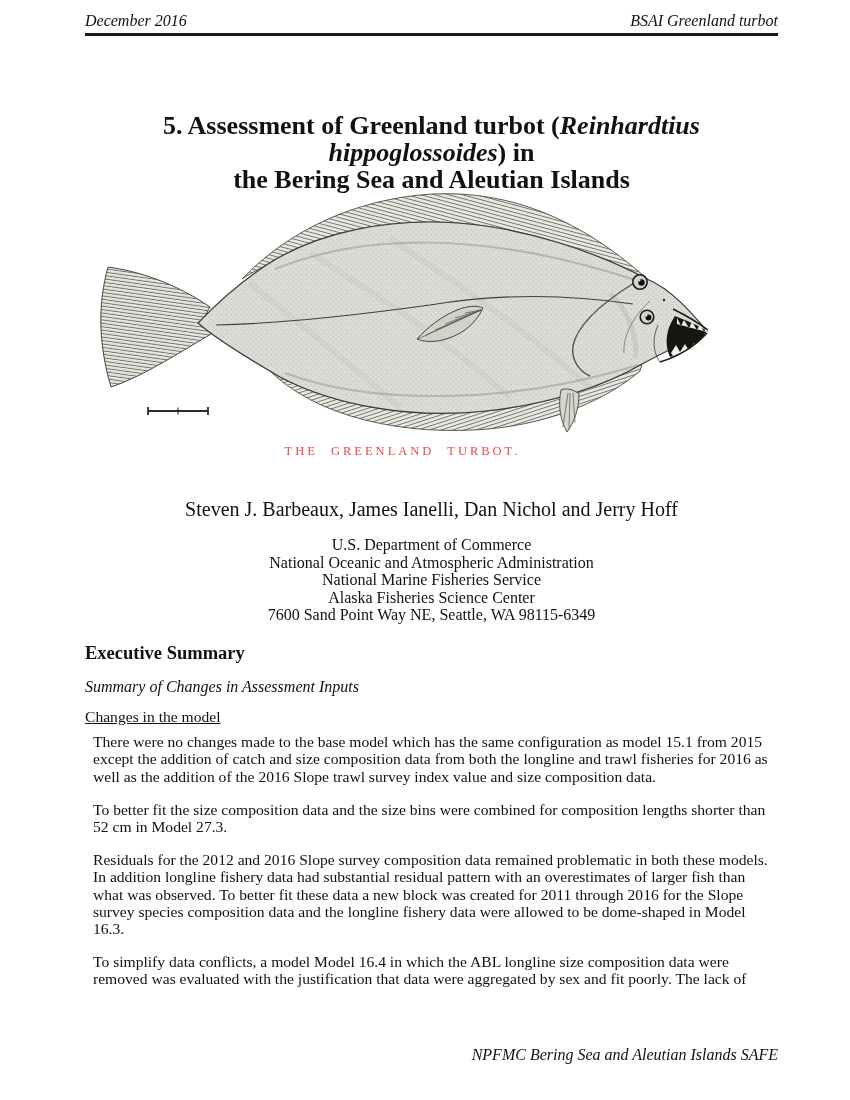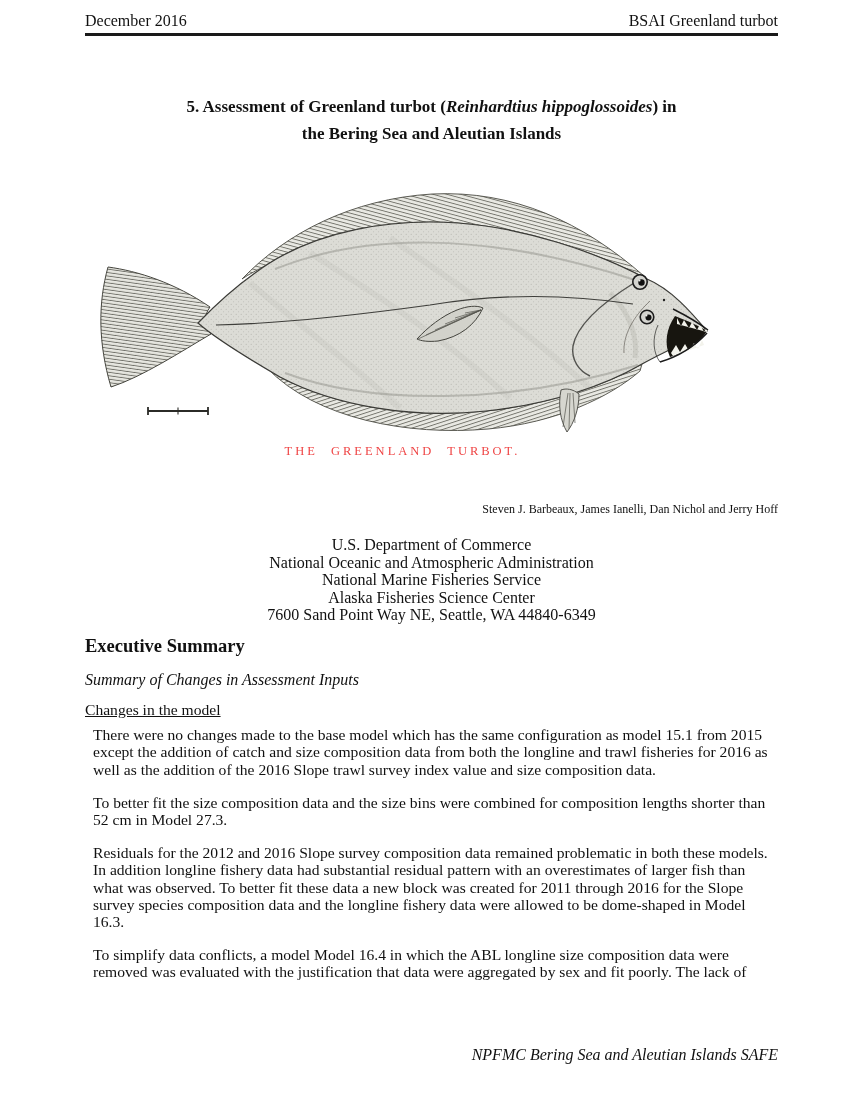--- a/index.html
+++ b/index.html
@@ -9,52 +9,52 @@
     margin:0 auto;
     background:#ffffff;
     font-family:"Liberation Serif","DejaVu Serif",serif;
     color:#111;
     overflow:hidden;
   }
   
   .hdr{
     position:absolute;top:12px;left:85px;right:72px;
     display:flex;justify-content:space-between;
-    font-size:16px;line-height:18px;
+    font-style:italic;font-size:16px;line-height:18px;
   }
   .hdr-rule{
     position:absolute;top:33px;left:85px;right:72px;
     height:3px;background:#1a1a1a;
   }
   
   .title{
-    position:absolute;top:93px;left:85px;right:72px;
-    text-align:center;font-weight:bold;font-size:17px;line-height:27px;
+    position:absolute;top:112px;left:85px;right:72px;
+    text-align:center;font-weight:bold;font-size:26px;line-height:27px;
   }
   .title .sp{font-style:italic;}
   
   .fig{position:absolute;top:183px;left:90px;width:625px;height:255px;}
   .fig svg{display:block;width:100%;height:100%;}
   .fig-caption{
     position:absolute;top:444px;left:90px;width:625px;
     text-align:center;font-size:12.5px;letter-spacing:3px;word-spacing:7px;
     color:#ef4444;
   }
   
   .authors{
     position:absolute;top:500px;left:85px;right:72px;
-    text-align:right;font-size:12px;line-height:18px;
+    text-align:center;font-size:20px;line-height:18px;
   }
   .affil{
     position:absolute;top:536px;left:85px;right:72px;
     text-align:center;font-size:16px;line-height:17.6px;
   }
   
   .body{position:absolute;top:635px;left:85px;right:72px;font-size:15.6px;line-height:17.2px;}
-  .h-exec{font-size:18.5px;font-weight:bold;margin:0 0 14px 0;line-height:22px;}
+  .h-exec{font-size:18.5px;font-weight:bold;margin:7px 0 14px 0;line-height:22px;}
   .h-ital{font-style:italic;font-size:16px;margin:0 0 12px 0;line-height:18px;}
   .h-under{text-decoration:underline;margin:0;line-height:17.2px;}
   .para{margin:8px;}
   .para + .para{margin-top:16px;}
   
   .ftr-right{
     position:absolute;top:1046px;right:72px;
     font-style:italic;font-size:16px;line-height:17px;text-align:right;
   }
   .ftr-center{
@@ -171,21 +171,21 @@
 
   <div class="fig-caption">THE GREENLAND TURBOT.</div>
 
   <div class="authors">Steven J. Barbeaux, James Ianelli, Dan Nichol and Jerry Hoff</div>
 
   <div class="affil">
     <div>U.S. Department of Commerce</div>
     <div>National Oceanic and Atmospheric Administration</div>
     <div>National Marine Fisheries Service</div>
     <div>Alaska Fisheries Science Center</div>
-    <div>7600 Sand Point Way NE, Seattle, WA 44840-6349</div>
+    <div>7600 Sand Point Way NE, Seattle, WA 98115-6349</div>
   </div>
 
   <div class="body">
     <div class="h-exec">Executive Summary</div>
     <div class="h-ital">Summary of Changes in Assessment Inputs</div>
     <div class="h-under">Changes in the model</div>
     <p class="para">There were no changes made to the base model which has the same configuration as model 15.1 from 2015 except the addition of catch and size composition data from both the longline and trawl fisheries for 2016 as well as the addition of the 2016 Slope trawl survey index value and size composition data.</p>
     <p class="para">To better fit the size composition data and the size bins were combined for composition lengths shorter than 52 cm in Model 27.3.</p>
     <p class="para">Residuals for the 2012 and 2016 Slope survey composition data remained problematic in both these models.  In addition longline fishery data had substantial residual pattern with an overestimates of larger fish than what was observed. To better fit these data a new block was created for 2011 through 2016 for the Slope survey species composition data and the longline fishery data were allowed to be dome-shaped in Model 16.3.</p>
     <p class="para">To simplify data conflicts, a model Model 16.4 in which the ABL longline size composition data were removed was evaluated with the justification that data were aggregated by sex and fit poorly. The lack of</p>

